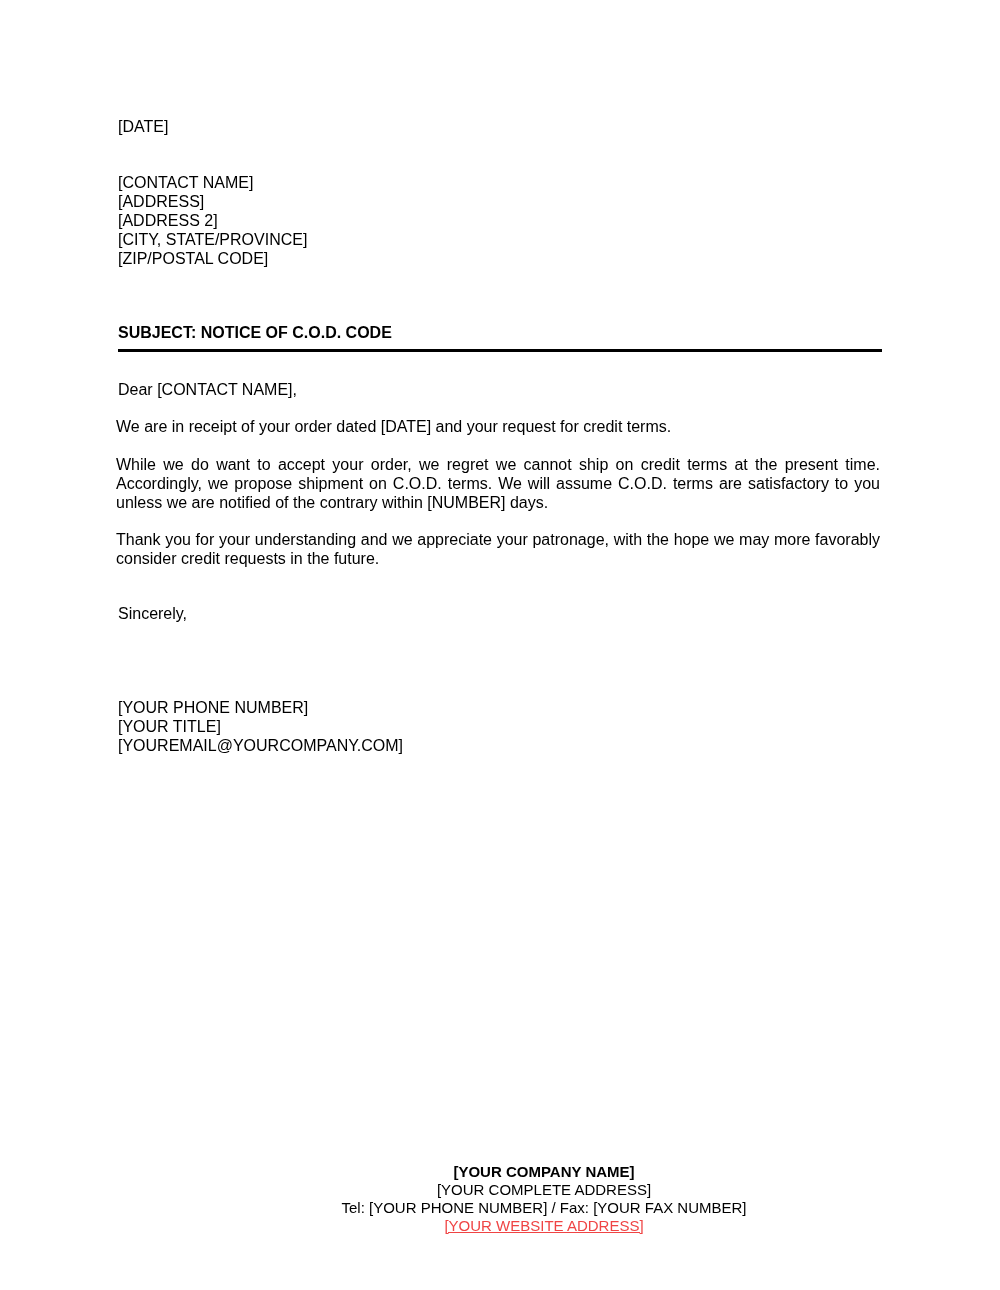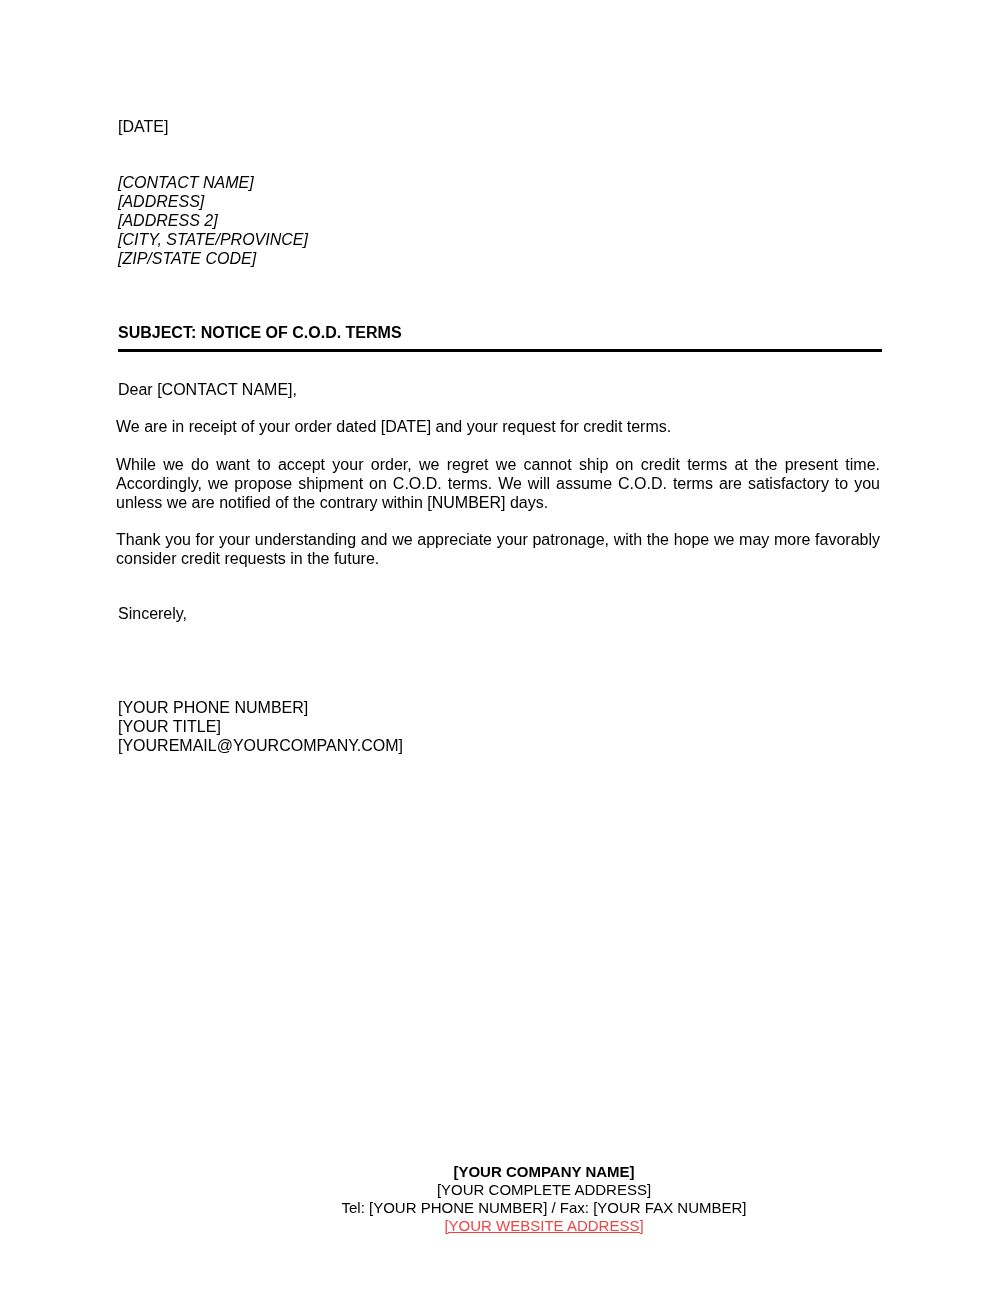--- a/index.html
+++ b/index.html
@@ -12,21 +12,21 @@
       height: 1290px;
       position: relative;
       overflow: hidden;
       font-family: "Liberation Sans", sans-serif;
       color: #000000;
       font-size: 16px;
     }
     .abs { position: absolute; left: 118px; }
     .line { line-height: 19px; white-space: nowrap; }
     .date { top: 117px; }
-    .address-block { top: 173px; font-style: italic; }
+    .address-block { top: 173px; }
     .subject {
       top: 323px;
       font-weight: bold;
       line-height: 19px;
       white-space: nowrap;
     }
     .rule {
       position: absolute;
       left: 118px;
       top: 349px;
@@ -67,24 +67,24 @@
 </head>
 <body>
 
 <div class="abs line date">[DATE]</div>
 
 <div class="abs address-block">
   <div class="line">[CONTACT NAME]</div>
   <div class="line">[ADDRESS]</div>
   <div class="line">[ADDRESS 2]</div>
   <div class="line">[CITY, STATE/PROVINCE]</div>
-  <div class="line">[ZIP/STATE CODE]</div>
+  <div class="line">[ZIP/POSTAL CODE]</div>
 </div>
 
-<div class="abs subject">SUBJECT: NOTICE OF C.O.D. TERMS</div>
+<div class="abs subject">SUBJECT: NOTICE OF C.O.D. CODE</div>
 <div class="rule"></div>
 
 <div class="abs line salutation">Dear [CONTACT NAME],</div>
 
 <div class="para p1">We are in receipt of your order dated [DATE] and your request for credit terms.</div>
 <div class="para p2">While we do want to accept your order, we regret we cannot ship on credit terms at the present time. Accordingly, we propose shipment on C.O.D. terms. We will assume C.O.D. terms are satisfactory to you unless we are notified of the contrary within [NUMBER] days.</div>
 <div class="para p3">Thank you for your understanding and we appreciate your patronage, with the hope we may more favorably consider credit requests in the future.</div>
 
 <div class="abs line closing">Sincerely,</div>
 

